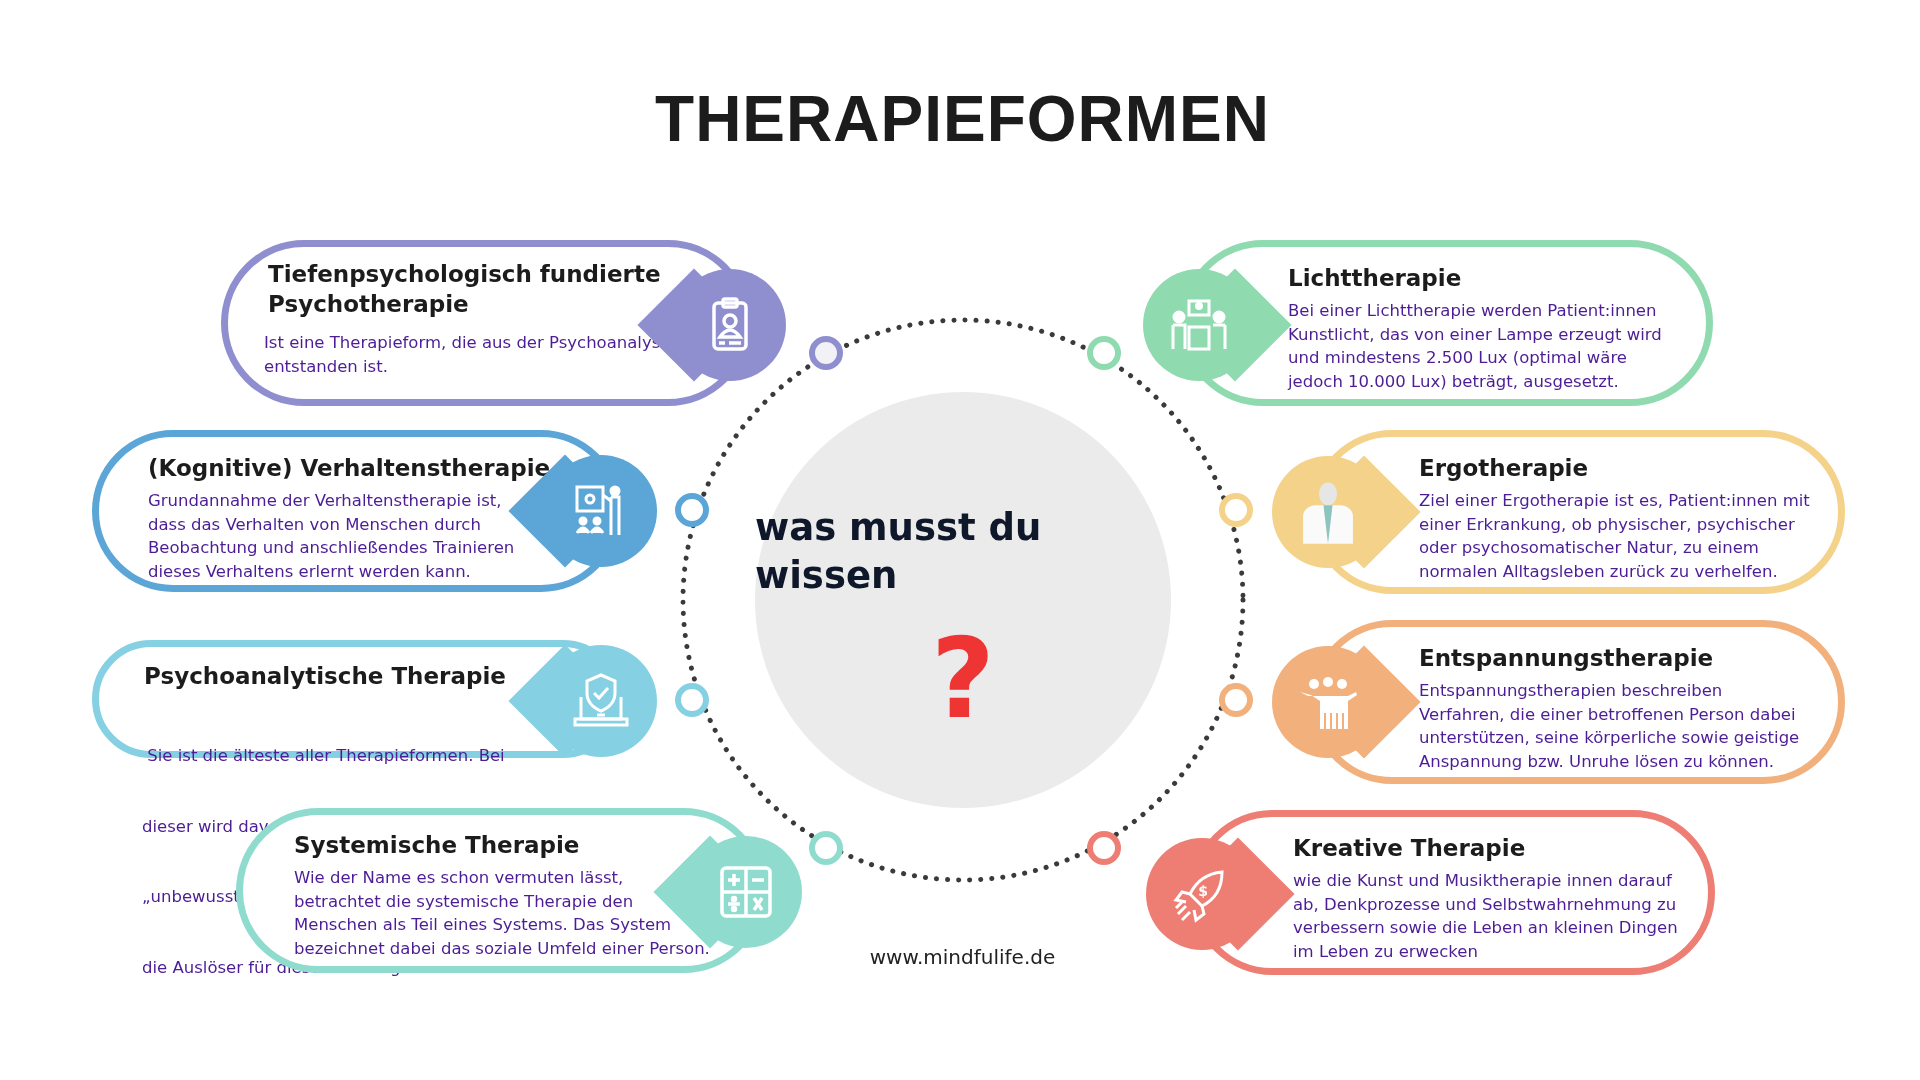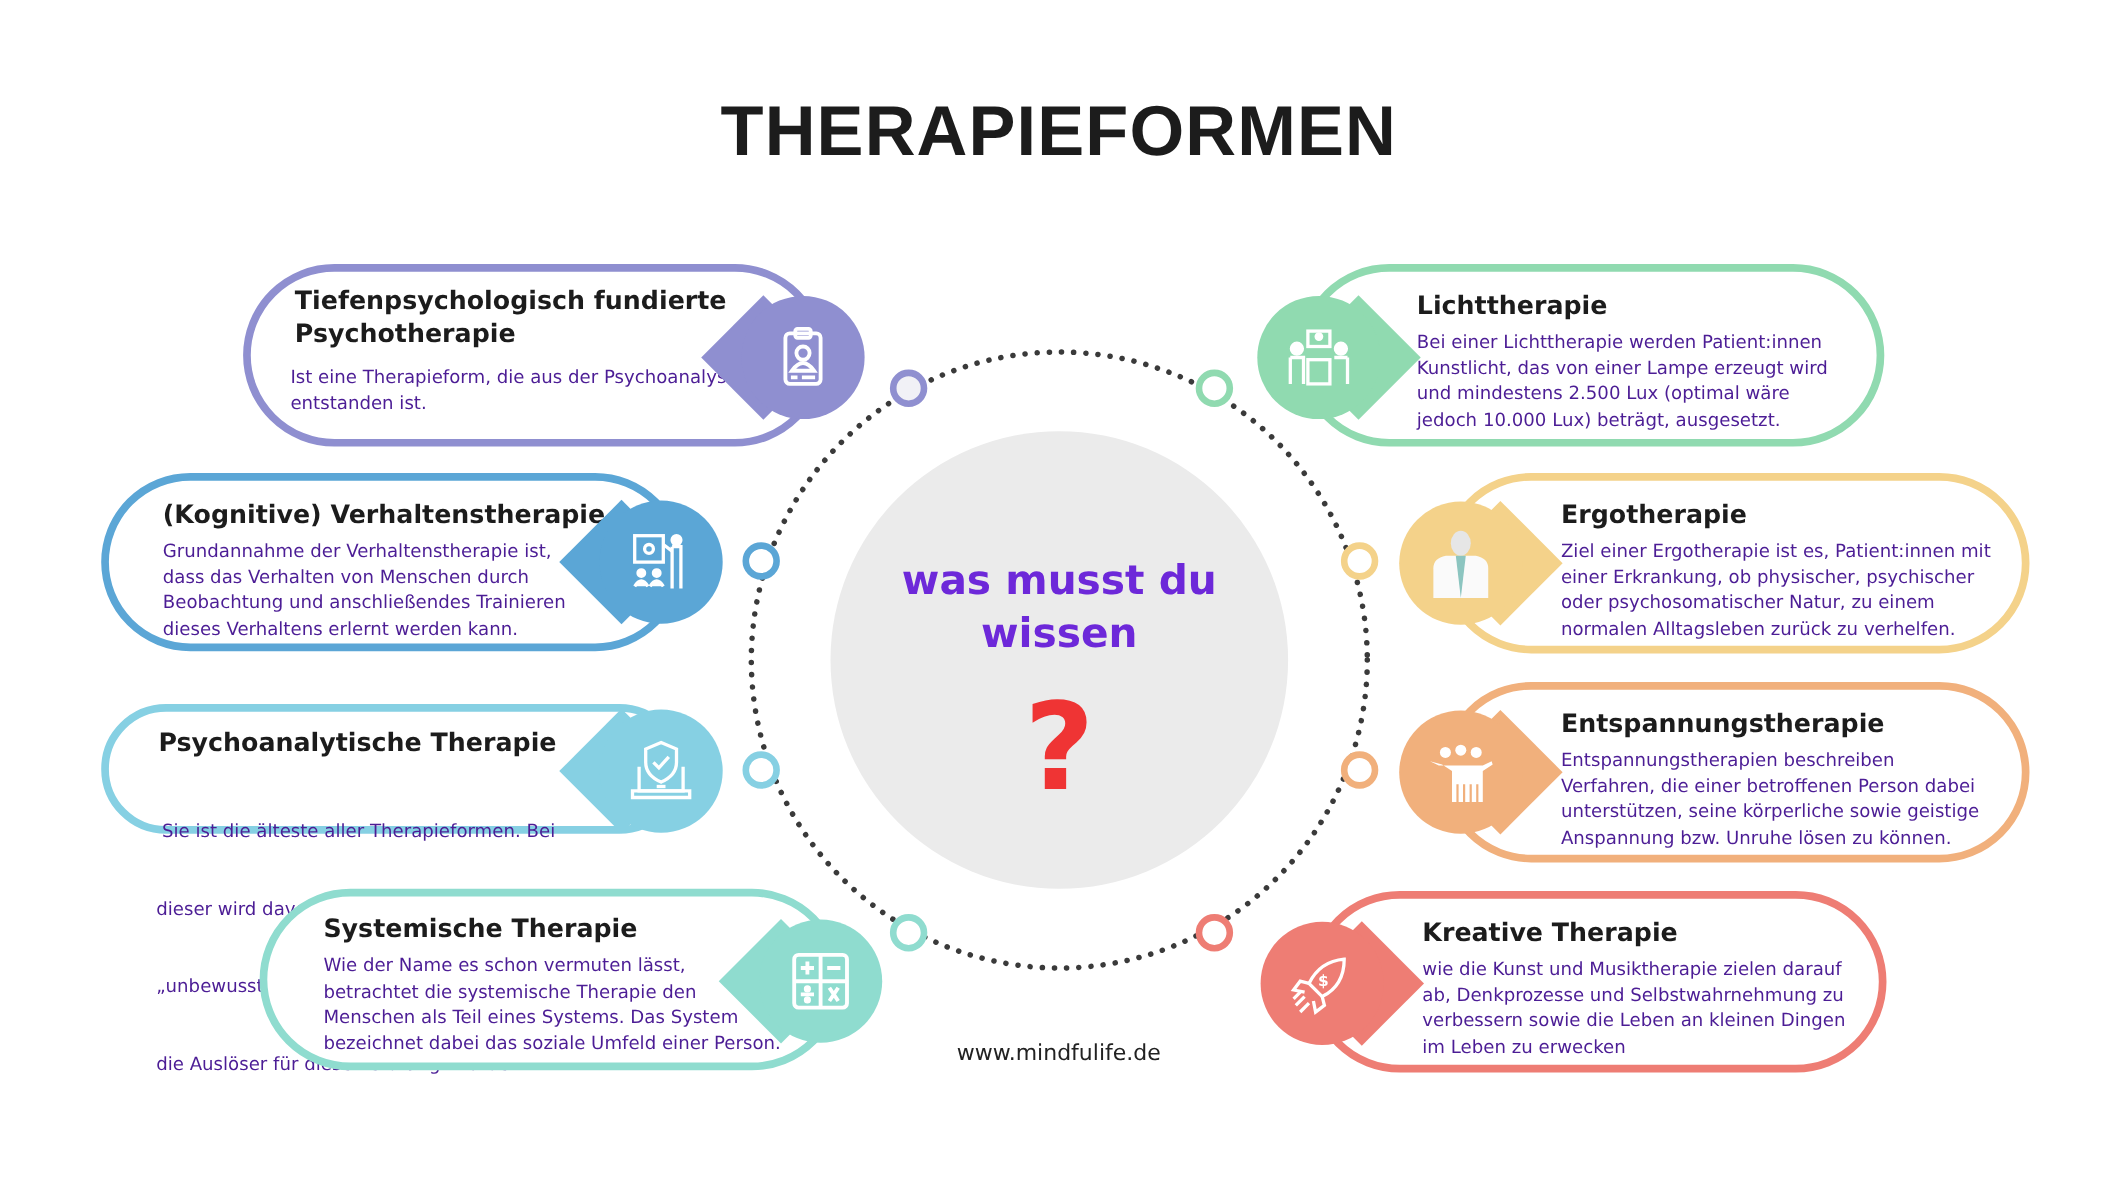--- a/index.html
+++ b/index.html
@@ -2,21 +2,21 @@
 <html><head>
 <meta charset="utf-8">
 <style>
   html, body { margin:0; padding:0; }
   body { width:1920px; height:1080px; background:#ffffff; position:relative; overflow:hidden;
          font-family:"DejaVu Sans", "Liberation Sans", sans-serif; color:#1f1f1f; }
   .title { position:absolute; left:0; top:82px; width:1925px; text-align:center;
            font-family:"Liberation Sans", sans-serif; font-weight:bold; font-size:64px; letter-spacing:1px; color:#1c1c1c; }
   .ring-svg { position:absolute; left:0; top:0; width:1920px; height:1080px; }
   .center-circle { position:absolute; left:755px; top:392px; width:416px; height:416px; border-radius:50%; background:#ebebeb; }
-  .center-text { position:absolute; left:0; top:112px; width:100%; text-align:center; font-weight:bold; font-size:37px; line-height:48px; color:#6d28d9; }
+  .center-text { position:absolute; left:0; top:112px; width:100%; font-weight:bold; font-size:37px; line-height:48px; color:#0f172a; }
   .qmark { position:absolute; left:0; top:232px; width:100%; text-align:center; font-weight:bold; font-size:110px; line-height:110px; color:#ef3434; font-family:"DejaVu Sans", sans-serif; }
   .card { position:absolute; background:#fff; border:7px solid; border-radius:90px; box-sizing:border-box; }
   .card .ttl { position:absolute; font-weight:bold; font-size:23px; line-height:30px; color:#1c1c1c; }
   .card .desc { position:absolute; font-size:16.5px; line-height:23.5px; color:#4c1d95; }
   .icon-wrap { position:absolute; width:112px; height:112px; }
   .icon-wrap .bg { position:absolute; left:0; top:0; width:112px; height:112px; border-radius:50%; }
   .icon-wrap .tip { position:absolute; top:16px; width:80px; height:80px; transform:rotate(45deg); }
   .icon-wrap svg { position:absolute; left:26px; top:26px; width:60px; height:60px; }
   .node { position:absolute; width:34px; height:34px; border-radius:50%; border:6px solid; box-sizing:border-box; background:#fff; }
   .footer { position:absolute; left:0; width:1925px; top:945px; text-align:center; font-size:20px; color:#222; }
@@ -194,21 +194,21 @@
       <circle cx="16" cy="12" r="5"></circle>
       <circle cx="30" cy="10" r="5"></circle>
       <circle cx="44" cy="12" r="5"></circle>
       <path d="M2 20 l8 4 h40 l8 -4 l1 3 l-9 6 v28 h-4 v-16 h-2 v16 h-4 v-16 h-2 v16 h-4 v-16 h-2 v16 h-4 v-16 h-2 v16 h-4 v-28 l-9 -6 z"></path>
     </svg>
 </div>
 
 <div class="card" style="left:1190px;top:810px;width:525px;height:165px;border-color:#ee7d74;">
   <div class="ttl" style="left:96px;top:16px;">Kreative Therapie</div>
   <div class="desc" style="left:96px;top:52px;">
-    <div>wie die Kunst und Musiktherapie zielen darauf</div>
+    <div>wie die Kunst und Musiktherapie innen darauf</div>
     <div>ab, Denkprozesse und Selbstwahrnehmung zu</div>
     <div>verbessern sowie die Leben an kleinen Dingen</div>
     <div>im Leben zu erwecken</div>
   </div>
 </div>
 <div class="icon-wrap" style="left:1146px;top:838px;">
   <div class="tip" style="left:52px;background:#ee7d74;"></div>
     <div class="bg" style="background:#ee7d74;"></div>
   <svg viewBox="0 0 60 60" fill="none" stroke="#fff" stroke-width="3">
       <path d="M50 8 q-22 2 -32 22 l12 12 q20 -10 20 -34 z"></path>

